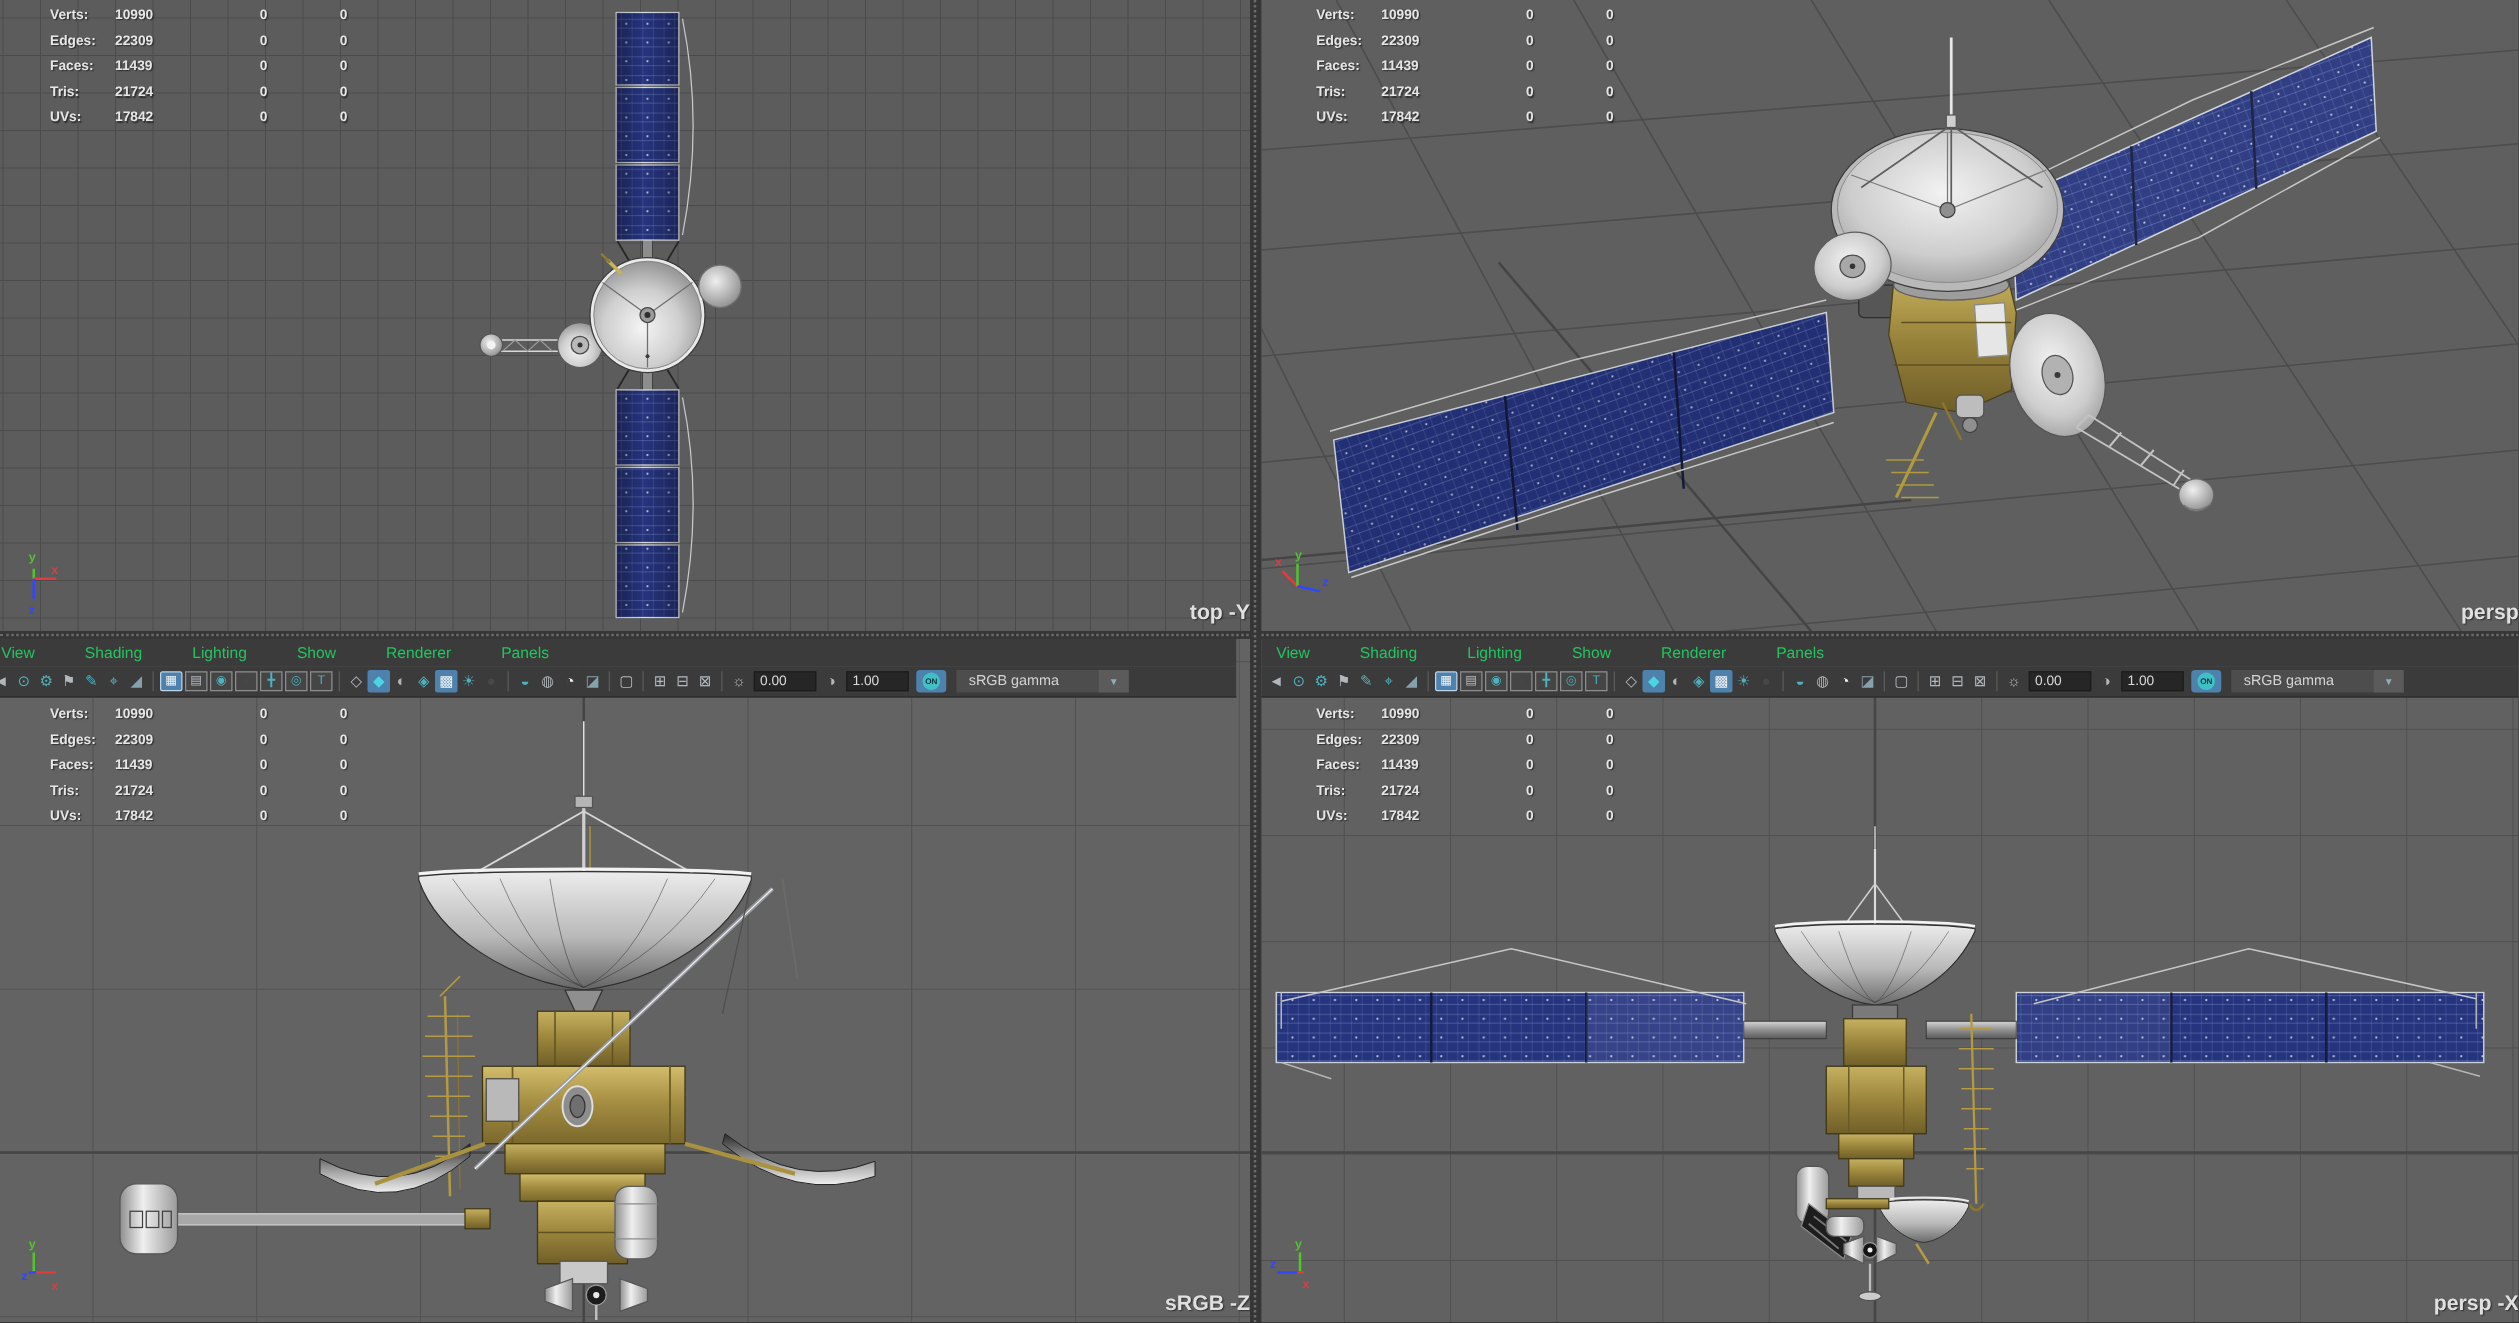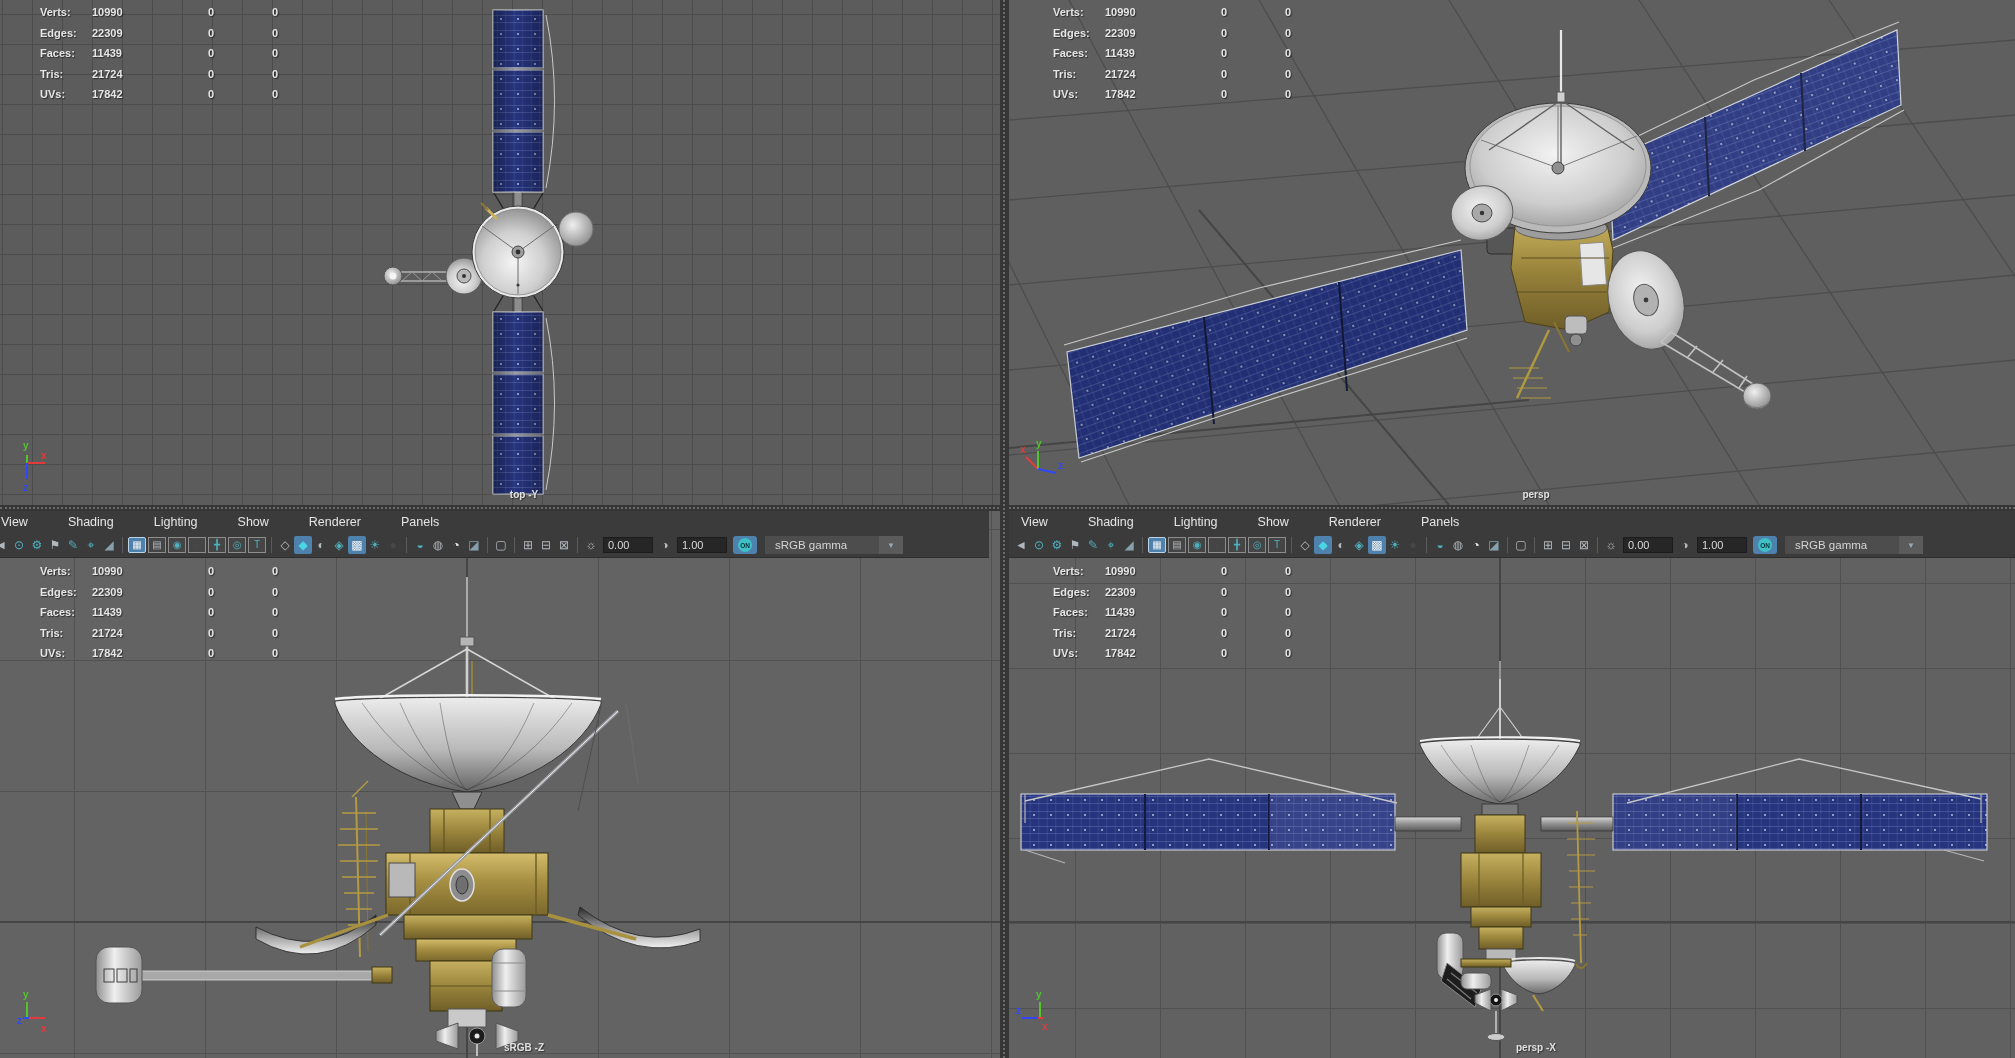--- a/index.html
+++ b/index.html
@@ -25,27 +25,27 @@
   .axline-h{position:absolute;left:0;right:0;height:2px;background:#454545;}
   .model{position:absolute;inset:0;}
   
   .hud{position:absolute;padding-left:36px;}
   .hud-row{display:flex;height:20.5px;align-items:center;font-size:11px;font-weight:bold;
            color:#e6e6e6;text-shadow:1px 1px 1px rgba(20,20,20,.65);}
   .hud-label{width:52px;}
   .hud-val{width:60px;text-align:left;}
   .hud-z1{width:62px;text-align:right;}
   .hud-z2{width:64px;text-align:right;}
-  .vp-label{position:absolute;bottom:5px;left:0;width:100%;text-align:center;font-size:10px;
-            font-weight:bold;color:#e0e0e0;text-shadow:1px 1px 1px rgba(20,20,20,.6);padding-left:24px;}
+  .vp-label{position:absolute;bottom:5px;left:0;width:100%;text-align:right;font-size:17px;
+            font-weight:bold;color:#e0e0e0;text-shadow:1px 1px 1px rgba(20,20,20,.6);}
   .axis-gizmo{position:absolute;left:5px;bottom:10px;}
   
   .chrome{position:absolute;top:0;left:0;right:0;z-index:3;}
   .menubar{height:22px;background:#3b3b3b;display:flex;align-items:center;padding-left:12px;}
-  .menubar-items{display:flex;gap:40px;font-size:12.5px;color:#e5e5e5;}
+  .menubar-items{display:flex;gap:40px;font-size:12.5px;color:#22c55e;}
   .menu-item{cursor:default;}
   .toolbar{height:24px;background:#3b3b3b;border-bottom:1px solid #2d2d2d;display:flex;
            align-items:center;padding-left:3px;white-space:nowrap;}
   .tb-icons{display:contents;}
   .tb-icon{flex:0 0 auto;width:18px;height:18px;line-height:18px;text-align:center;font-size:12px;
            color:#b2b7bc;cursor:default;}
   .tb-icon.teal{color:#4fb0be;}
   .tb-icon.cyan{color:#49d6e2;}
   .tb-icon.white{color:#ecf0f2;}
   .tb-icon.dark{color:#474747;}

